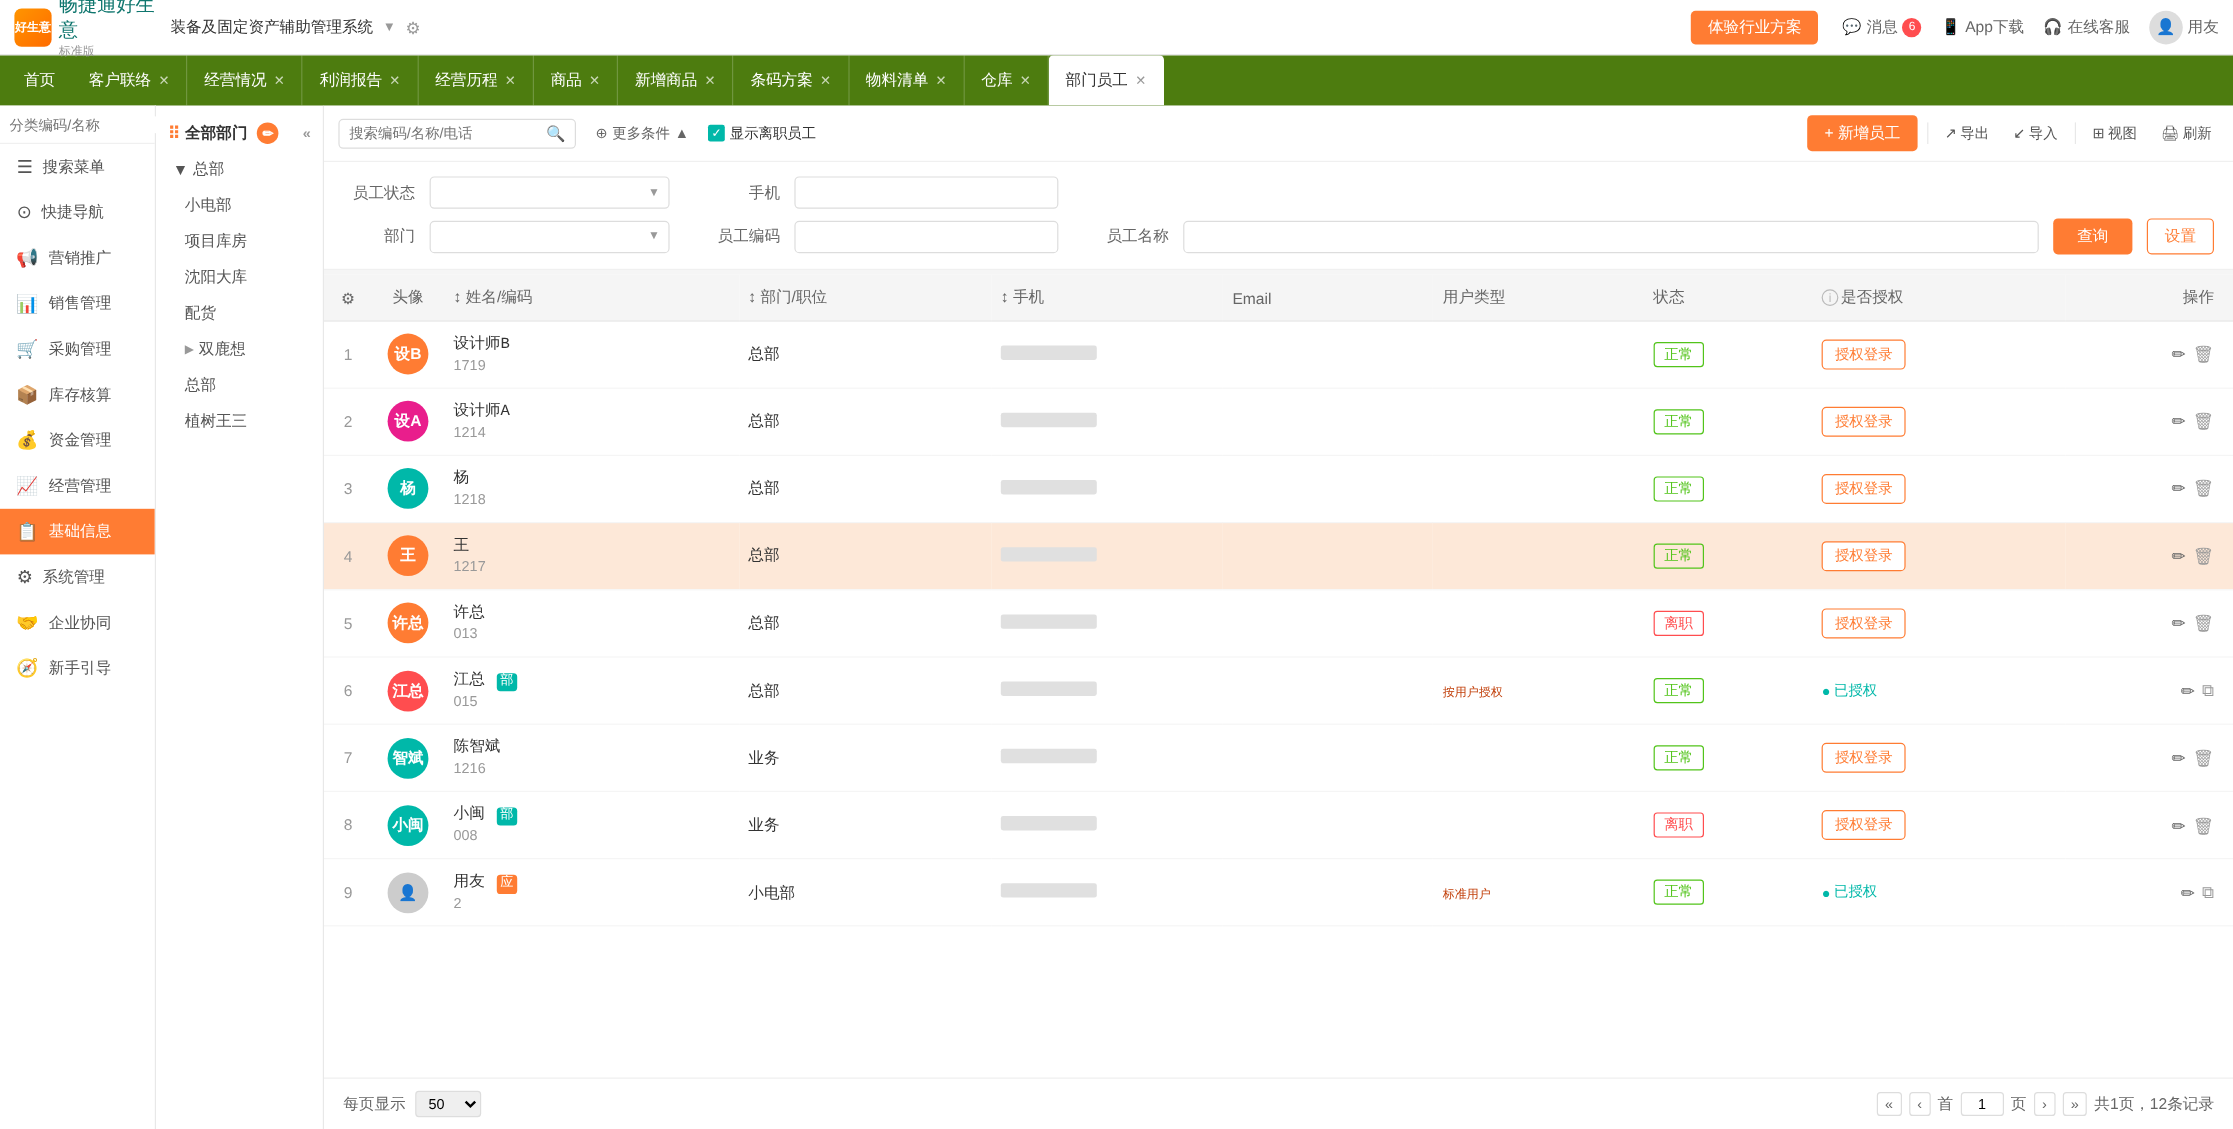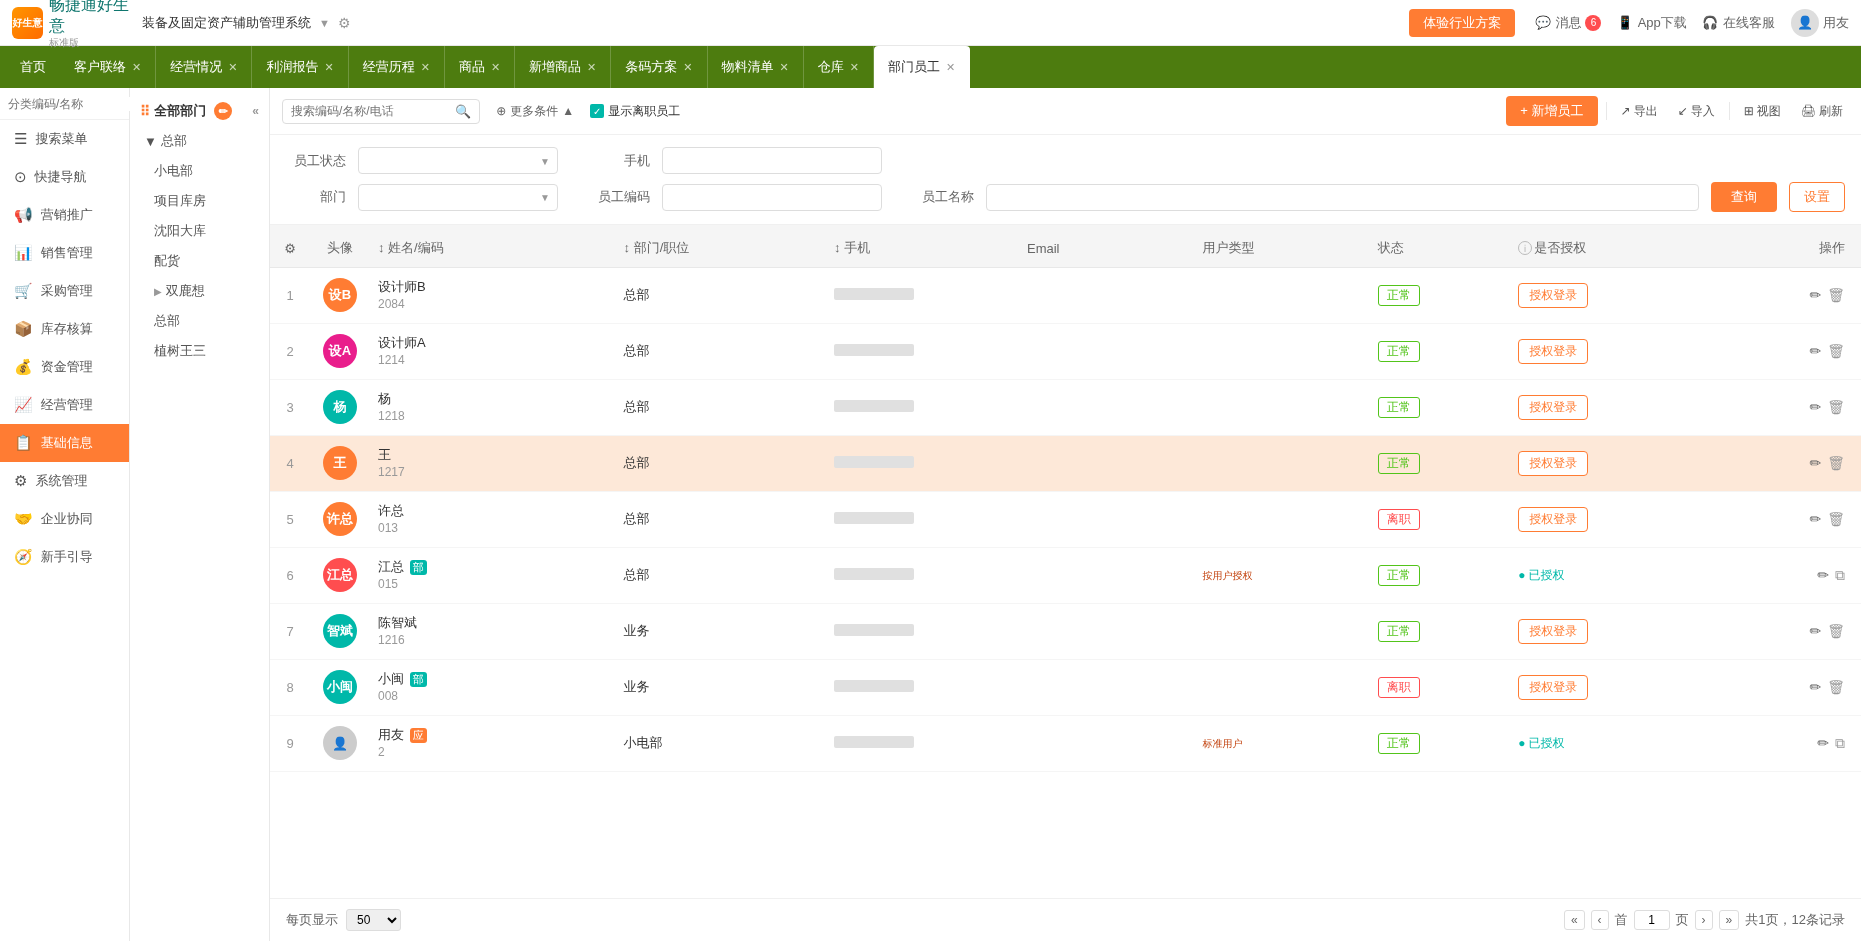--- a/index.html
+++ b/index.html
@@ -406,21 +406,21 @@
       font-size: 13px;
       font-weight: bold;
       color: white;
       margin: 0 auto;
     }
     .avatar-gray {
       background: #ccc;
       color: #fff;
     }
     .name-code { line-height: 1.4; }
-    .name-code .name { font-size: 13px; color: #333; }
+    .name-code .name { font-size: 13px; color: #333; font-family: Liberation Mono, monospace; }
     .name-code .code { font-size: 12px; color: #999; }
     .dept-badge {
       display: inline-block;
       background: #00b8a9;
       color: white;
       border-radius: 3px;
       font-size: 11px;
       padding: 0 3px;
       margin-left: 2px;
     }
@@ -815,21 +815,21 @@
           <tbody>
 
             <tr>
               <td class="row-num center">1</td>
               <td class="center">
                 <div class="avatar-badge" style="background:#ff7c33;">设B</div>
               </td>
               <td>
                 <div class="name-code">
                   <div class="name">设计师B</div>
-                  <div class="code">2084</div>
+                  <div class="code">1719</div>
                 </div>
               </td>
               <td>总部</td>
               <td><span class="phone-blur"></span></td>
               <td></td>
               <td></td>
               <td><span class="status-normal">正常</span></td>
               <td><button class="auth-btn">授权登录</button></td>
               <td>
                 <div class="op-btns" style="justify-content:flex-end;padding-right:8px;">

